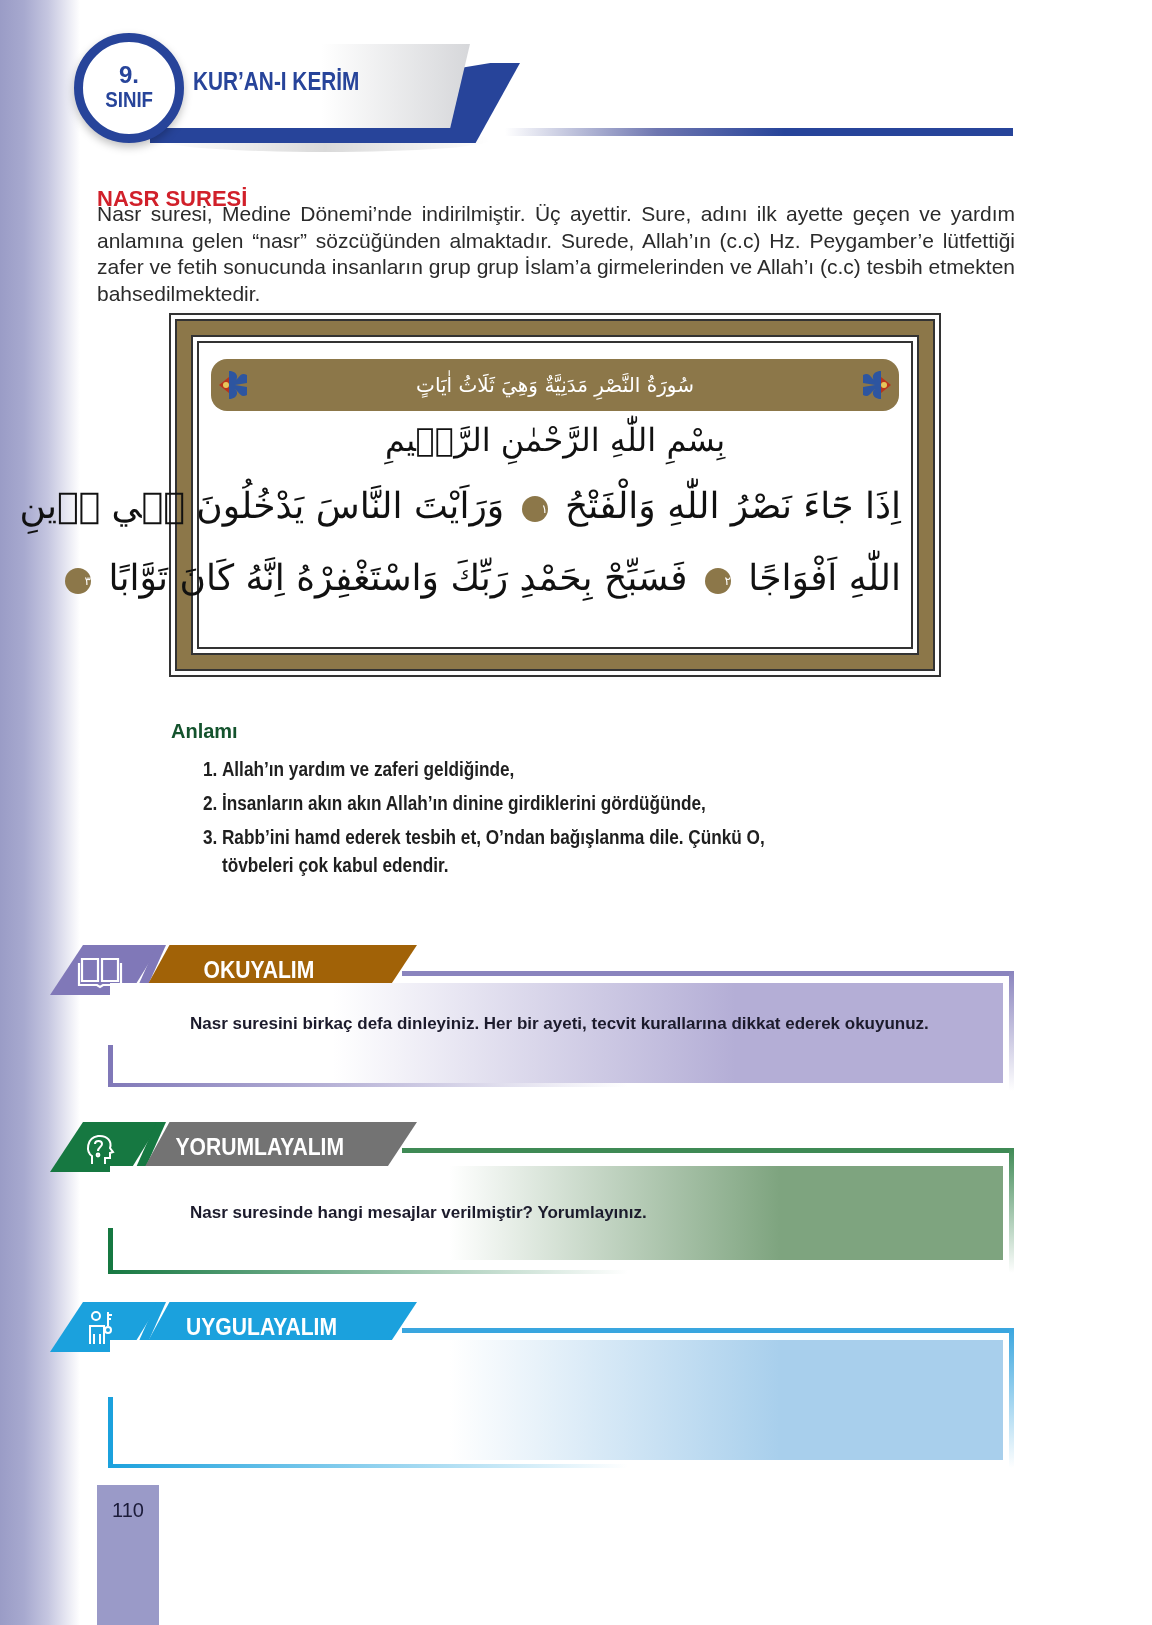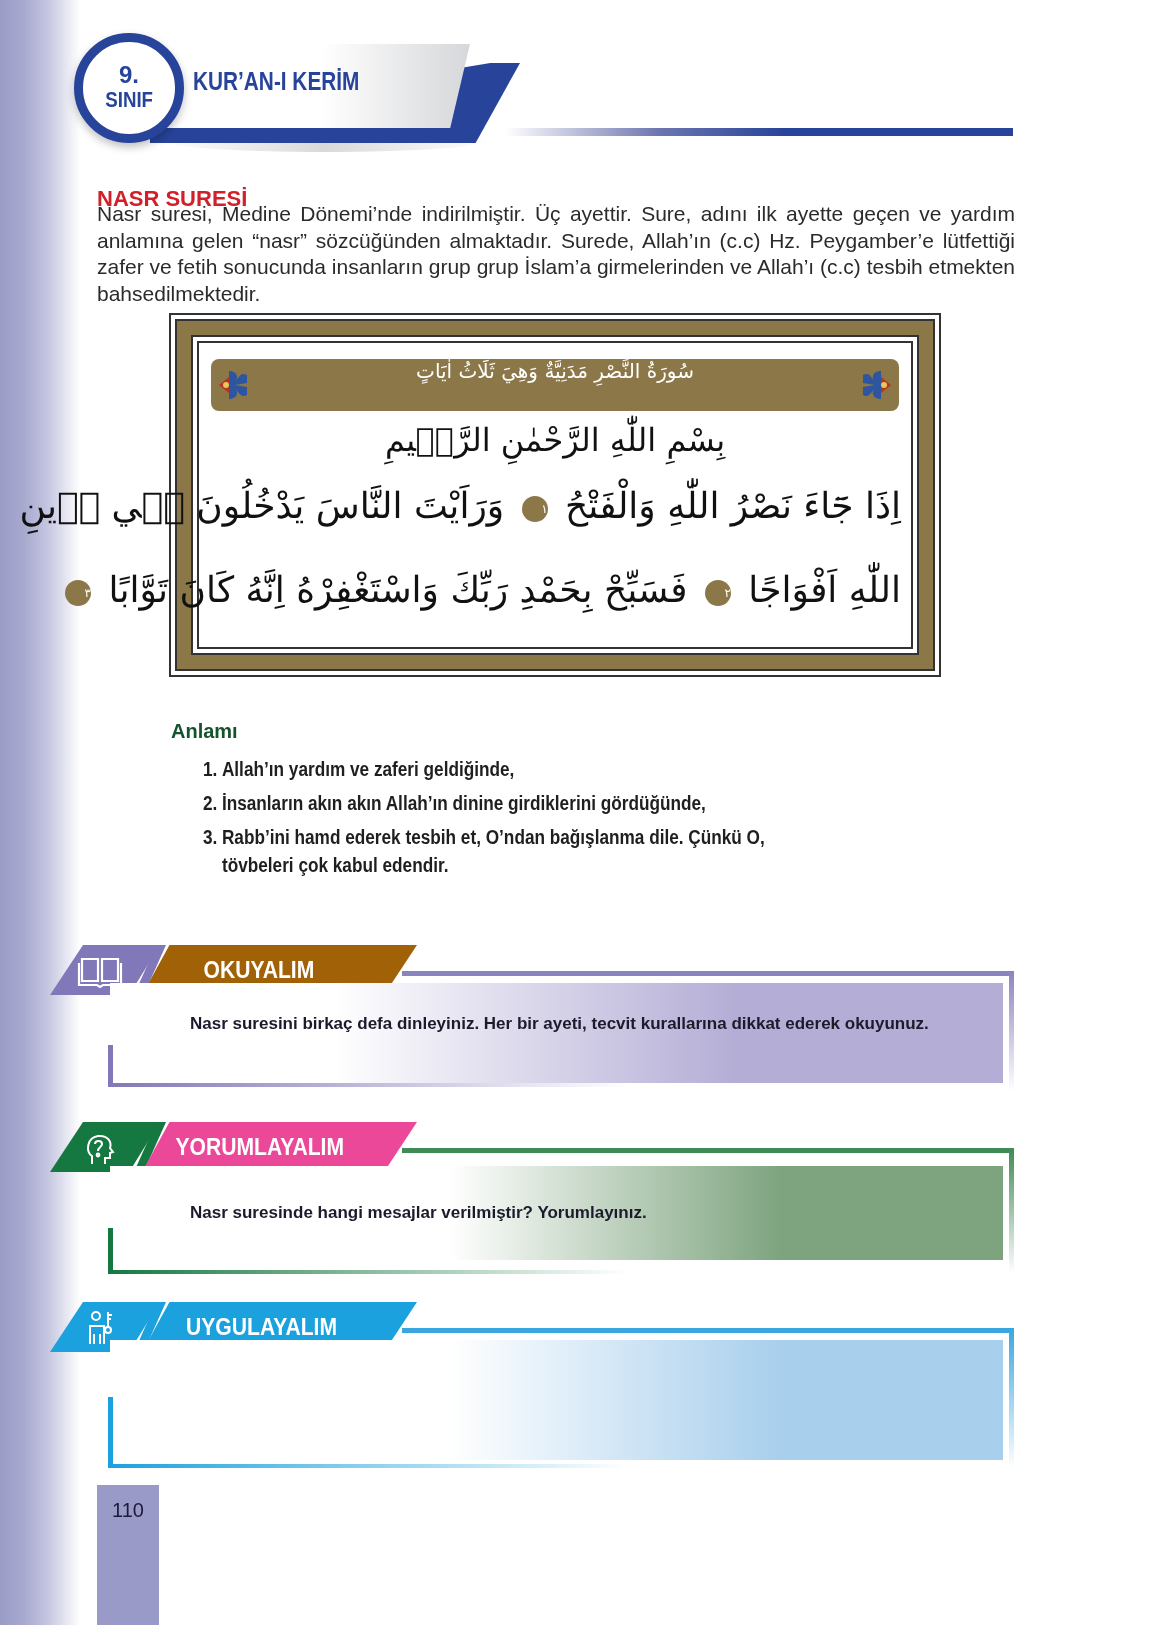--- a/index.html
+++ b/index.html
@@ -72,37 +72,37 @@
   .frame-inner {
     position: absolute; left: 14px; top: 14px; right: 14px; bottom: 14px;
     background: #fff; border: 2px solid #333;
   }
   .frame-inner2 {
     position: absolute; left: 4px; top: 4px; right: 4px; bottom: 4px;
     border: 2px solid #333;
   }
   .sure-banner {
     position: absolute; left: 12px; top: 16px; right: 12px; height: 52px;
-    background: #8c7749; border-radius: 8px;
-    display: flex; justify-content: center;
+    background: #8c7749; border-radius: 16px;
+    display: flex; align-items: center; justify-content: center;
   }
   .banner-text { color: #fff; font-family: "DejaVu Sans", sans-serif; font-size: 20px; direction: rtl; }
   .orn { position: absolute; top: 10px; width: 34px; height: 32px; }
   .orn.left { left: 6px; } .orn.right { right: 6px; }
   .besmele {
     position: absolute; left: 0; right: 0; top: 78px; text-align: center;
     font-family: "DejaVu Serif", serif; font-size: 32px; color: #111; direction: rtl;
   }
   .ayah-line {
     position: absolute; left: 10px; right: 10px; text-align: justify; text-align-last: justify;
     font-family: "DejaVu Serif", serif; font-size: 36px; color: #111; direction: rtl;
     white-space: nowrap;
   }
   .ayah-line.l1 { top: 142px; }
-  .ayah-line.l2 { top: 226px; }
+  .ayah-line.l2 { top: 214px; }
   .ayah-no {
     display: inline-block; width: 26px; height: 26px; border-radius: 50%;
     background: #8c7749; color: #fff; font-size: 12px; line-height: 26px;
     text-align: center; vertical-align: middle; margin: 0 6px;
     font-family: "DejaVu Sans", sans-serif;
   }
   
   .meaning-title {
     position: absolute; left: 171px; top: 720px;
     color: #14532d; font-size: 20px; font-weight: bold;
@@ -247,21 +247,21 @@
 
 <div class="activity" style="top:1122px;height:155px">
   <div class="act-icon-tab" style="background:#167841">
     <svg class="icon-svg" viewBox="0 0 48 36" fill="none" stroke="#fff" stroke-width="2">
       <path d="M16 34 V26 C10 22 10 8 22 6 C32 5 36 12 34 18 L37 22 L34 23 V28 L29 28 V34"></path>
       <path d="M19 14 C19 10 26 10 26 14 C26 17 22 17 22 21"></path>
         <circle cx="22" cy="25" r="1.4"></circle>
     </svg>
   </div>
   <div class="act-stripe" style="background:#167841"></div>
-  <div class="act-label-tab" style="background:#ec4899">
+  <div class="act-label-tab" style="background:#737373">
     <span class="act-label" style="padding-left:38px">YORUMLAYALIM</span>
   </div>
   <div class="act-line" style="background:#3f8a55"></div>
   <div class="act-right-bar" style="height:125px;background:linear-gradient(#3f8a55,#ffffff)"></div>
   <div class="act-box" style="top:44px;height:94px;background:linear-gradient(to right,#fff 38%,#7ea47f 75%)"></div>
   <div class="act-corner-v" style="top:106px;height:46px;background:#167841"></div>
   <div class="act-corner" style="top:148px;background:linear-gradient(to right,#167841,#ffffff)"></div>
   <div class="act-text" style="top:76px">Nasr suresinde hangi mesajlar verilmiştir? Yorumlayınız.</div>
 </div>
 

